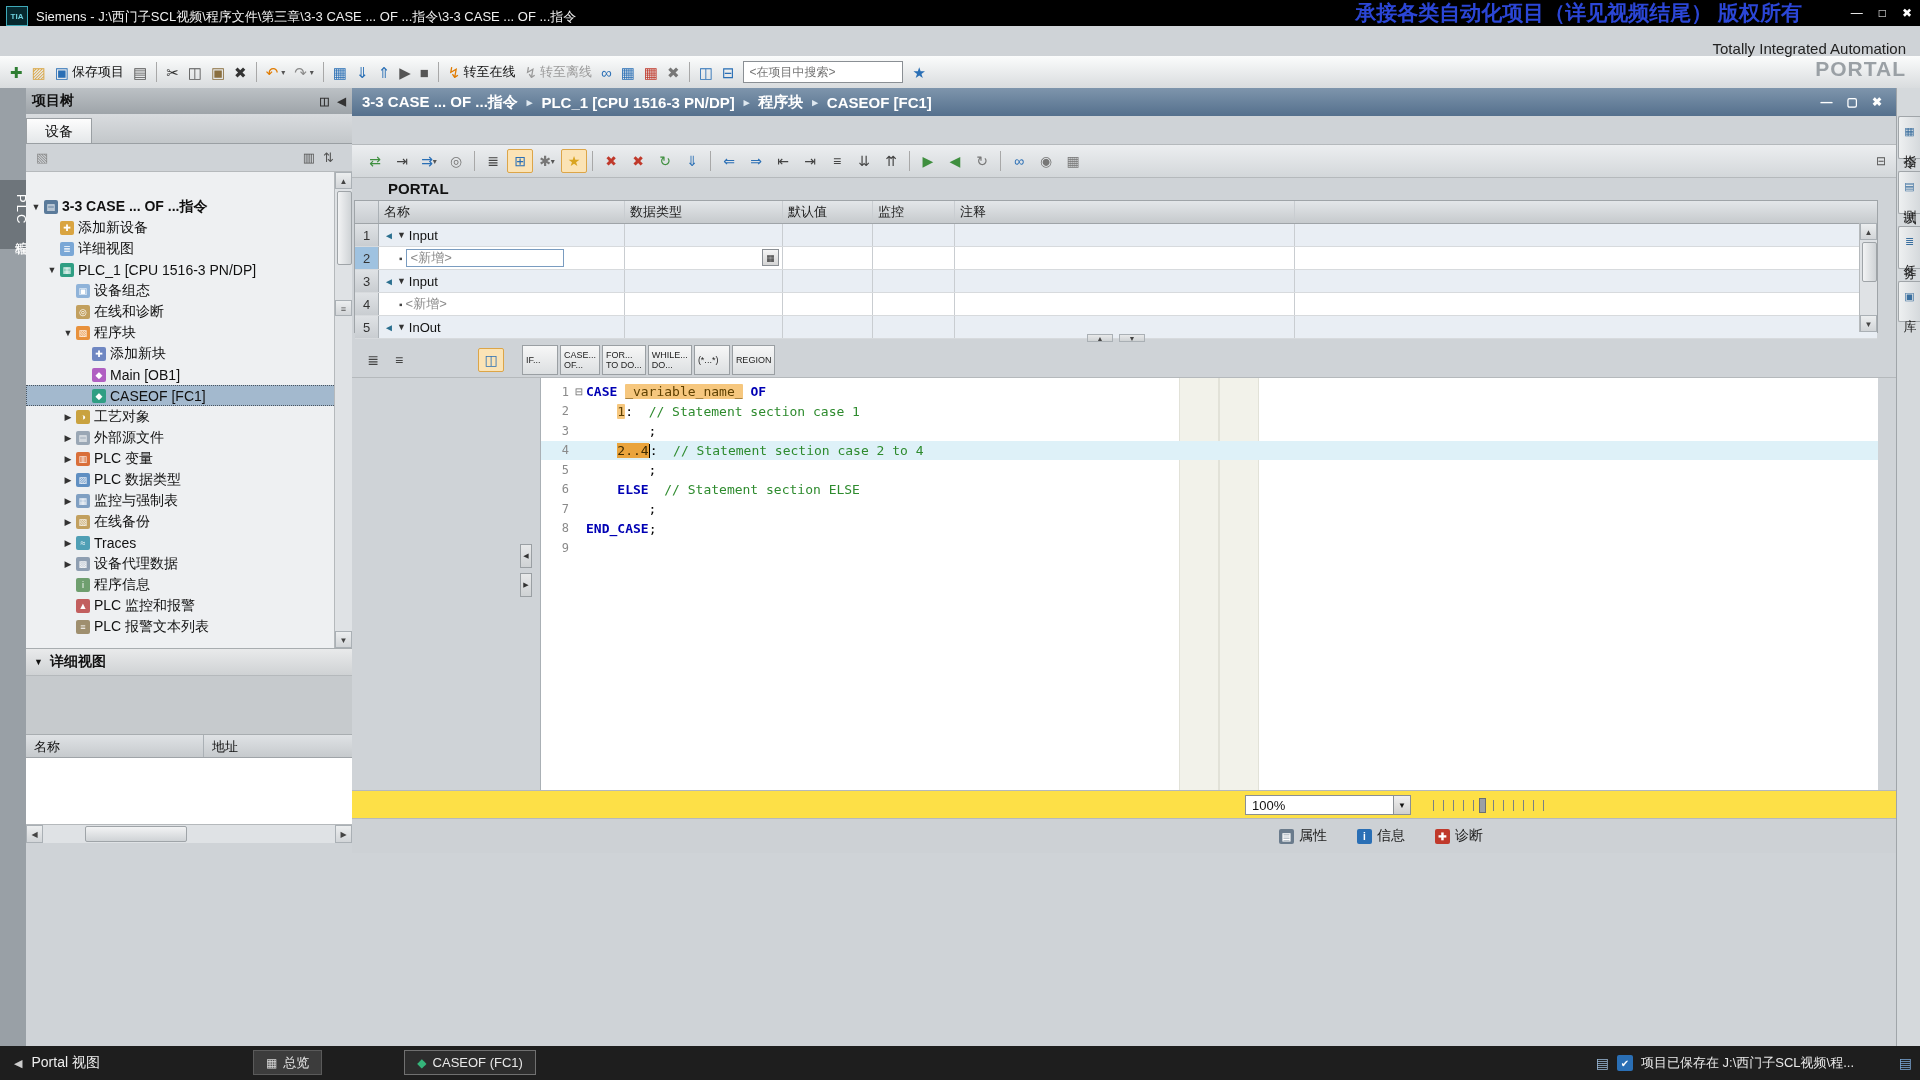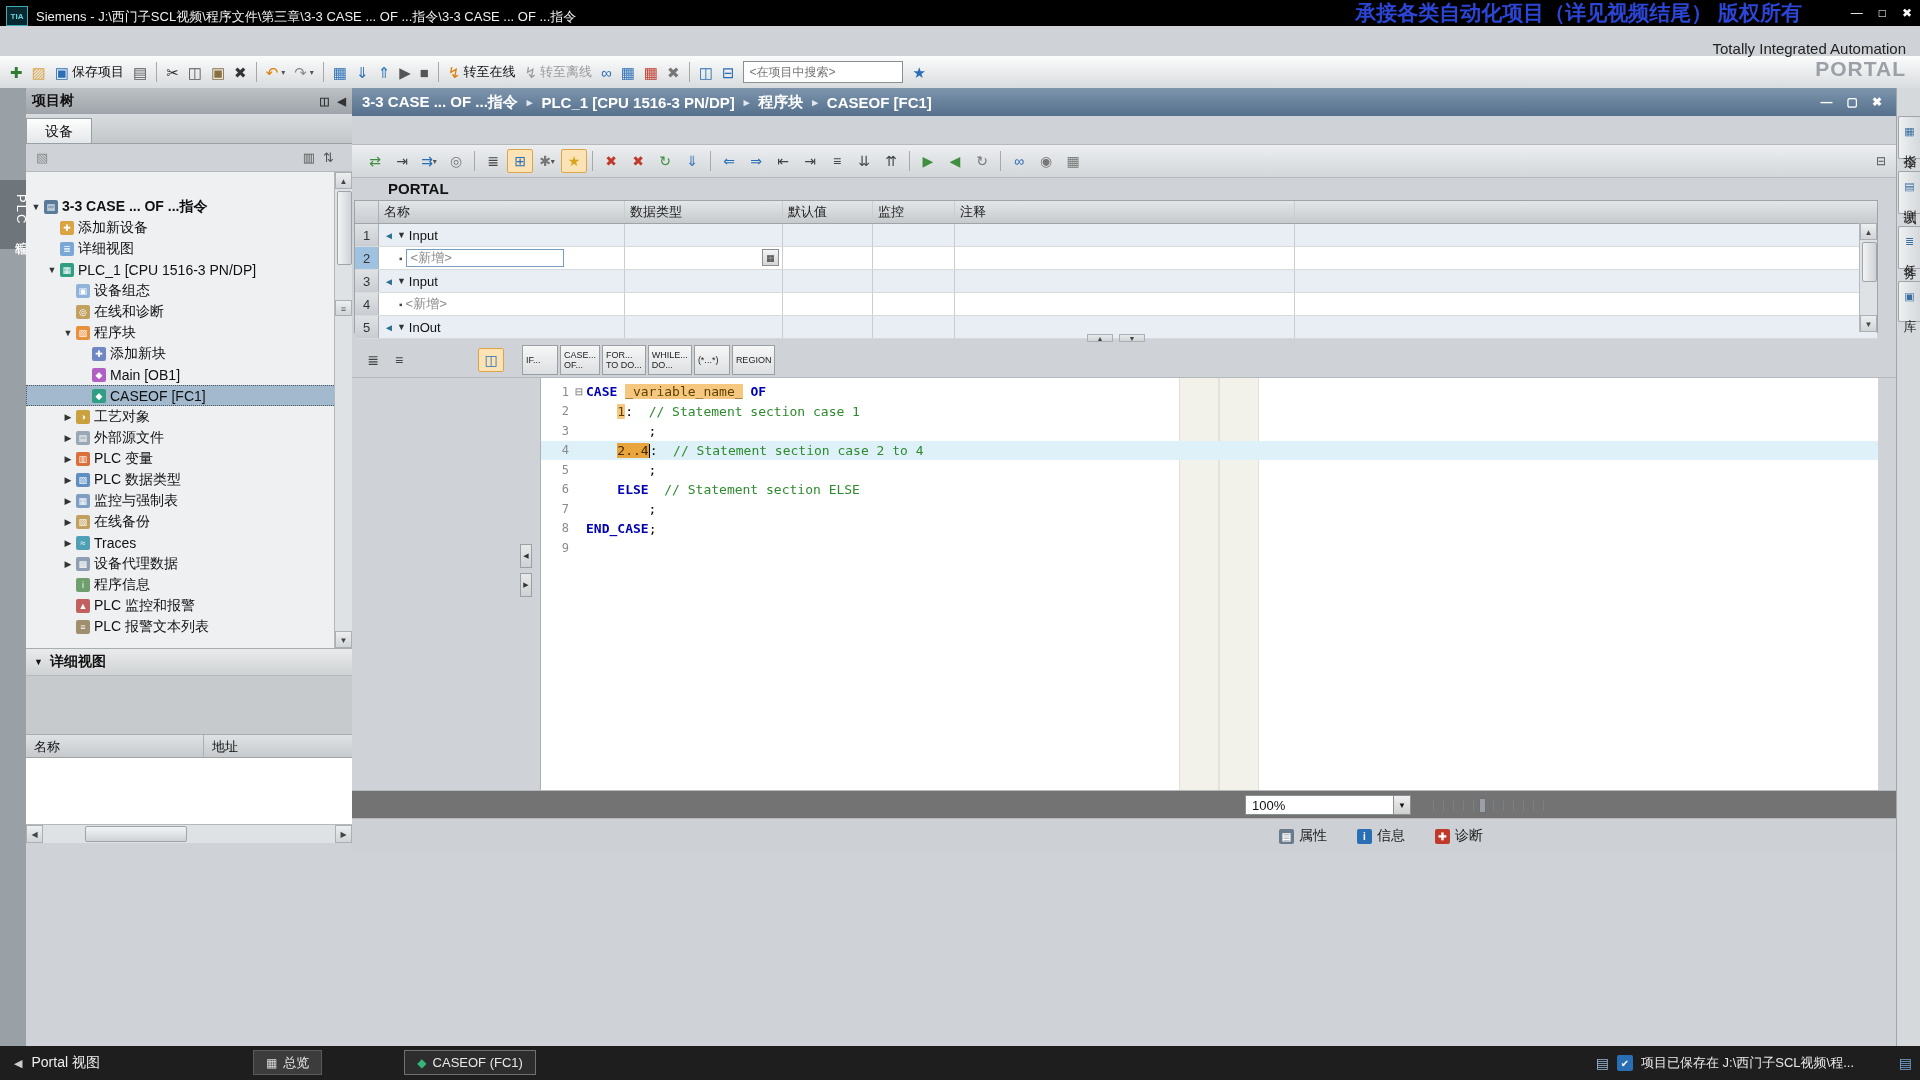--- a/index.html
+++ b/index.html
@@ -133,21 +133,21 @@
   .ln{width:28px;text-align:right;color:#8a8a8a;font:12px "DejaVu Sans Mono",monospace;padding-right:3px;flex:none}
   .fold{width:14px;font-size:10px;color:#666;text-align:center;flex:none}
   .cbody{white-space:pre;font:13px "DejaVu Sans Mono",monospace}
   .seg-kw{color:#0000b4;font-weight:bold}
   .seg-cmt{color:#2e8b2e}
   .seg-txt{color:#000}
   .seg-ph{background:#f6c77e;color:#5f4100;border-radius:1px}
   .seg-phsel{background:#eaa43c;color:#3f2c00}
   .caret{display:inline-block;width:1px;height:14px;background:#000;vertical-align:text-bottom}
 
-  .zoom-bar{position:absolute;top:702px;left:0;width:100%;height:28px;background:#737373;border-top:1px solid #b5b9bc}
+  .zoom-bar{position:absolute;top:702px;left:0;width:100%;height:28px;background:#fde047;border-top:1px solid #b5b9bc}
   .zoom-box{position:absolute;left:893px;top:4px;width:166px;height:20px;background:#fff;border:1px solid #8a8f94;display:flex;align-items:center;font-size:13px;box-sizing:border-box}
   .zoom-val{flex:1;padding-left:6px}
   .zoom-dd{width:17px;height:100%;background:linear-gradient(#f0f0f0,#cfcfcf);border-left:1px solid #8a8f94;font-size:8px;display:flex;align-items:center;justify-content:center;box-sizing:border-box}
   .zoom-ruler{position:absolute;left:1081px;top:9px;width:112px;height:11px;background:repeating-linear-gradient(90deg,#7a7f84 0 1px,transparent 1px 10px)}
   .zr-thumb{position:absolute;left:46px;top:-2px;width:7px;height:15px;background:#9aa0a5;border:1px solid #6a6f74;box-sizing:border-box}
 
   .inspector-row{position:absolute;top:730px;left:0;width:100%;height:34px;background:#cdd1d5;border-top:1px solid #b5b9bc}
   #inspector-tabs{position:absolute;left:915px;top:4px;display:flex;gap:6px}
   .insp-tab{display:flex;align-items:center;gap:5px;height:26px;padding:0 12px;font-size:14px;color:#222}
   .insp-ico{width:15px;height:15px;border-radius:2px;color:#fff;font-size:10px;display:flex;align-items:center;justify-content:center;font-weight:bold}

